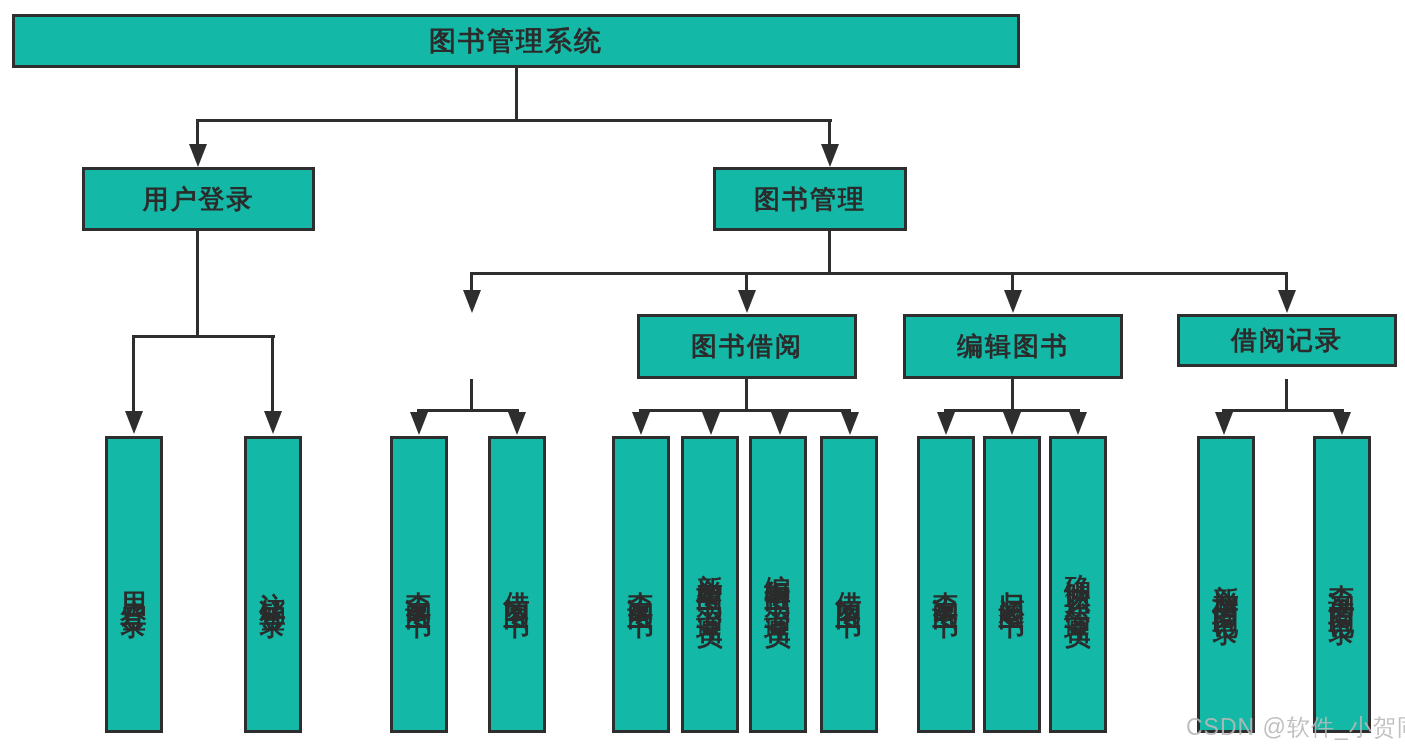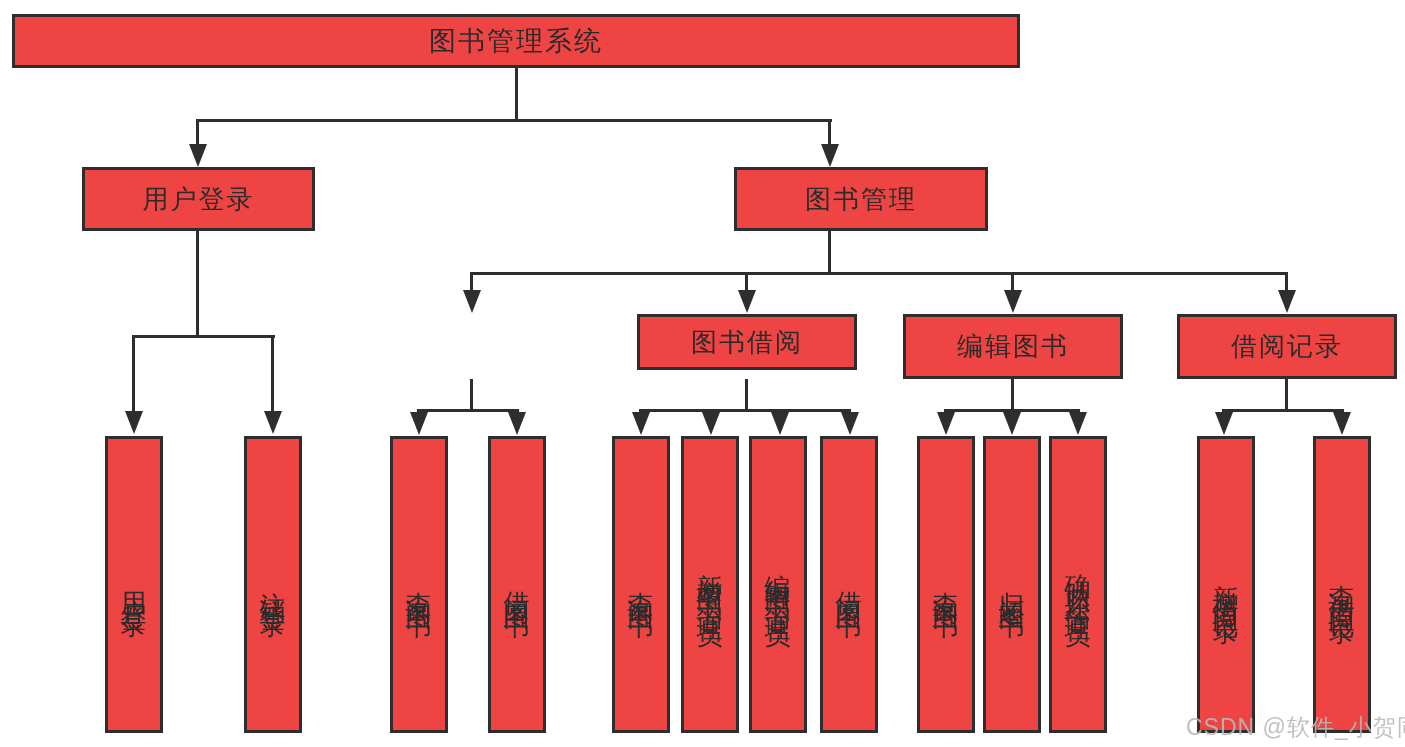--- a/index.html
+++ b/index.html
@@ -15,25 +15,26 @@
     font-family: "Liberation Sans", sans-serif;
     position: relative;
     overflow: hidden;
   }
   .stage { position: absolute; inset: 0; width: 1405px; height: 747px; }
 
   .node {
     position: absolute;
     box-sizing: border-box;
     border: 3px solid var(--line);
-    background: #ef4444;
+    background: #14b8a6;
     color: var(--text);
     display: flex;
     align-items: center;
     justify-content: center;
+    font-weight: bold;
   }
   .lvl1 { font-size: 27px; letter-spacing: 2px; }
   .lvl2, .lvl3 { font-size: 26px; letter-spacing: 2px; }
   .leaf {
     writing-mode: vertical-rl;
     text-orientation: mixed;
     font-size: 26px;
     line-height: 1;
     letter-spacing: 7px;
     padding: 4px 0;
@@ -119,25 +120,25 @@
   <div class="v" style="left:1285px;top:379px;height:32px"></div>
   <div class="h" style="left:1222px;top:409px;width:122px"></div>
   <div class="v" style="left:1222px;top:409px;height:8px"></div>
   <div class="a" style="left:1215px;top:412px"></div>
   <div class="v" style="left:1340px;top:409px;height:8px"></div>
   <div class="a" style="left:1333px;top:412px"></div>
 
   <div class="node lvl1" style="left:12px;top:14px;width:1008px;height:54px">图书管理系统</div>
 
   <div class="node lvl2" style="left:82px;top:167px;width:233px;height:64px">用户登录</div>
-  <div class="node lvl2" style="left:734px;top:167px;width:254px;height:64px">图书管理</div>
+  <div class="node lvl2" style="left:713px;top:167px;width:194px;height:64px">图书管理</div>
 
-  <div class="node lvl3" style="left:637px;top:314px;width:220px;height:56px">图书借阅</div>
+  <div class="node lvl3" style="left:637px;top:314px;width:220px;height:65px">图书借阅</div>
   <div class="node lvl3" style="left:903px;top:314px;width:220px;height:65px">编辑图书</div>
-  <div class="node lvl3" style="left:1177px;top:314px;width:220px;height:65px">借阅记录</div>
+  <div class="node lvl3" style="left:1177px;top:314px;width:220px;height:53px">借阅记录</div>
 
   <div class="node leaf" style="left:105px;top:436px;width:58px;height:297px">用户登录</div>
   <div class="node leaf" style="left:244px;top:436px;width:58px;height:297px">注销登录</div>
 
   <div class="node leaf" style="left:390px;top:436px;width:58px;height:297px">查询图书</div>
   <div class="node leaf" style="left:488px;top:436px;width:58px;height:297px">借阅图书</div>
 
   <div class="node leaf" style="left:612px;top:436px;width:58px;height:297px">查询图书</div>
   <div class="node leaf" style="left:681px;top:436px;width:58px;height:297px">新增图书（管理员）</div>
   <div class="node leaf" style="left:749px;top:436px;width:58px;height:297px">编辑图书（管理员）</div>

